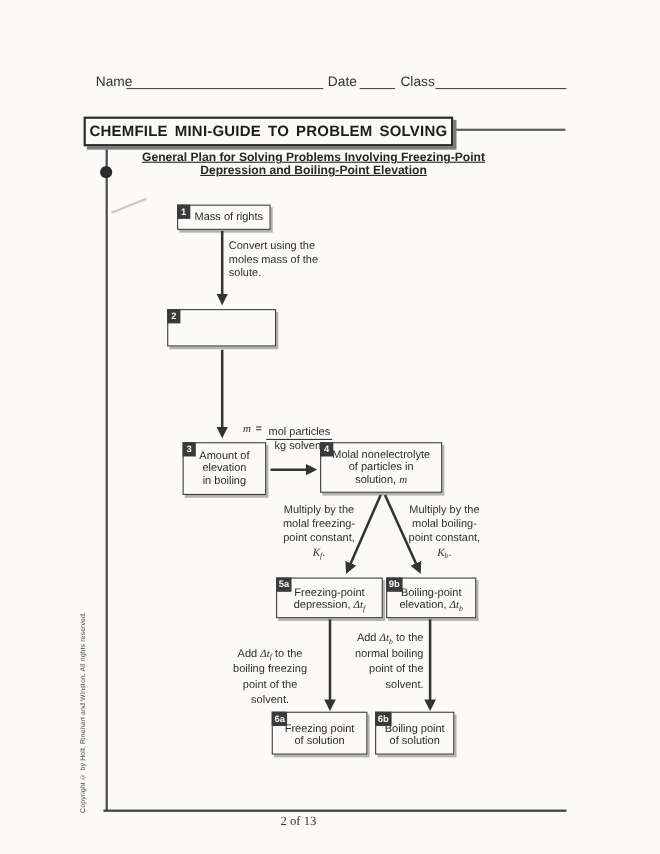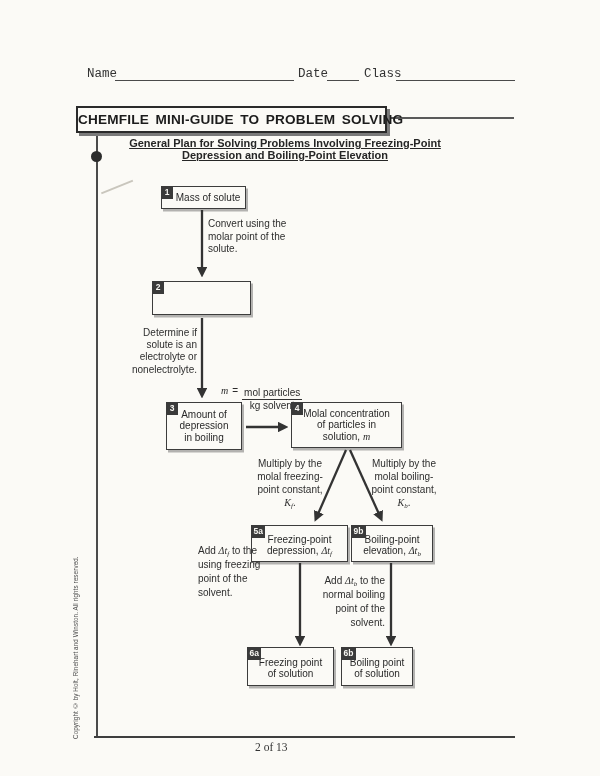--- a/index.html
+++ b/index.html
@@ -7,29 +7,29 @@
   body {
     background:#fbfaf6;
     font-family:"Liberation Sans", sans-serif;
     color:#2e2e2e;
     position:relative;
     overflow:hidden;
   }
   .abs { position:absolute; }
 
   
-  .hlabel { position:absolute; top:67px; font-family:Liberation Mono, monospace; font-size:12.5px; color:#333;text-align:right; }
+  .hlabel { position:absolute; top:67px; font-family:Liberation Sans, sans-serif; font-size:12.5px; color:#333;text-align:right; }
   .hline  { position:absolute; top:80px; height:0; border-bottom:1.3px solid #4a4a4a; }
 
   
   .banner {
-    position:absolute; left:76px; top:106px; width:311px; height:27px;
+    position:absolute; left:76px; top:106px; width:336px; height:27px;
     border:2.2px solid #2a2a2a; background:#fbfaf6;
     box-shadow:3px 3px 0 #7a7a7a;
-    display:flex; align-items:center; justify-content:flex-start; z-index:2;
+    display:flex; align-items:center; justify-content:center; z-index:2;
   }
   .banner-text { font-weight:bold; font-size:13.6px; letter-spacing:0.2px; word-spacing:2.5px; color:#1c1c1c; white-space:nowrap; }
   .banner-tail { position:absolute; left:374px; top:117px; width:140px; height:1.8px; background:#5a5a5a; }
 
   .left-rule   { position:absolute; left:96px; top:133px; width:1.8px; height:604px; background:#4a4a4a; }
   .bullet      { position:absolute; left:91px; top:151px; width:11px; height:11px; border-radius:50%; background:#2c2c2c; }
   .scan-mark   { position:absolute; left:100px; top:186px; width:34px; height:1.5px; background:#c9c6bd; transform:rotate(-22deg); }
 
   .plan-title {
     position:absolute; left:110px; top:138px; width:350px;
@@ -108,63 +108,57 @@
     <path class="ar" d="M246,427 L280,427" marker-end="url(#ah)"></path>
     <path class="ar" d="M346,450 L318,514" marker-end="url(#ah)"></path>
     <path class="ar" d="M350,450 L379,514" marker-end="url(#ah)"></path>
     <path class="ar" d="M300,563 L300,638" marker-end="url(#ah)"></path>
     <path class="ar" d="M391,563 L391,638" marker-end="url(#ah)"></path>
   </svg>
 
   <div class="fbox" style="left:161px; top:186px; width:85px; height:23px">
     <span class="badge">1</span>
     <div class="btxt" style="padding-left:9px">
-      <div>Mass of solute</div>
+      <div>Mass of rights</div>
     </div>
   </div>
 
   <div class="lbl" style="left:208px; top:218px; line-height:12.6px">
     <div>Convert using the</div>
-    <div>molar point of the</div>
+    <div>moles mass of the</div>
     <div>solute.</div>
   </div>
 
   <div class="fbox" style="left:152px; top:281px; width:99px; height:34px">
     <span class="badge">2</span>
   </div>
 
-  <div class="lbl" style="left:107px; top:327px; width:90px; text-align:right; line-height:12.2px">
-    <div>Determine if</div>
-    <div>solute is an</div>
-    <div>electrolyte or</div>
-    <div>nonelectrolyte.</div>
-  </div>
 
   <div class="formula">
     <i class="var">m</i>
     <span>=</span>
     <span class="frac">
       <span class="num">mol particles</span>
       <span class="den">kg solvent</span>
     </span>
   </div>
 
   <div class="fbox" style="left:166px; top:402px; width:76px; height:48px">
     <span class="badge">3</span>
     <div class="btxt">
       <div>Amount of</div>
-      <div>depression</div>
+      <div>elevation</div>
       <div>in boiling</div>
     </div>
   </div>
 
   <div class="fbox" style="left:291px; top:402px; width:111px; height:46px">
     <span class="badge">4</span>
     <div class="btxt">
-      <div>Molal concentration</div>
+      <div>Molal nonelectrolyte</div>
       <div>of particles in</div>
       <div><span>solution,</span> <i class="var">m</i></div>
     </div>
   </div>
 
   <div class="lbl" style="left:252px; top:457px; width:76px; text-align:center; line-height:13px">
     <div>Multiply by the</div>
     <div>molal freezing-</div>
     <div>point constant,</div>
     <div><i class="var">K</i><sub class="ssub">f</sub><span>.</span></div>
@@ -185,23 +179,23 @@
   </div>
 
   <div class="fbox" style="left:351px; top:525px; width:82px; height:37px">
     <span class="badge">9b</span>
     <div class="btxt" style="padding-top:3px">
       <div>Boiling-point</div>
       <div><span>elevation,</span> <i class="var">Δt</i><sub class="ssub">b</sub></div>
     </div>
   </div>
 
-  <div class="lbl" style="left:198px; top:544px; width:95px; text-align:left; line-height:14px">
+  <div class="lbl" style="left:198px; top:588px; width:95px; text-align:center; line-height:14px">
     <div><span>Add </span><i class="var">Δt</i><sub class="ssub">f</sub><span> to the</span></div>
-    <div>using freezing</div>
+    <div>boiling freezing</div>
     <div>point of the</div>
     <div>solvent.</div>
   </div>
   <div class="lbl" style="left:290px; top:574px; width:95px; text-align:right; line-height:14px">
     <div><span>Add </span><i class="var">Δt</i><sub class="ssub">b</sub><span> to the</span></div>
     <div>normal boiling</div>
     <div>point of the</div>
     <div>solvent.</div>
   </div>
 

